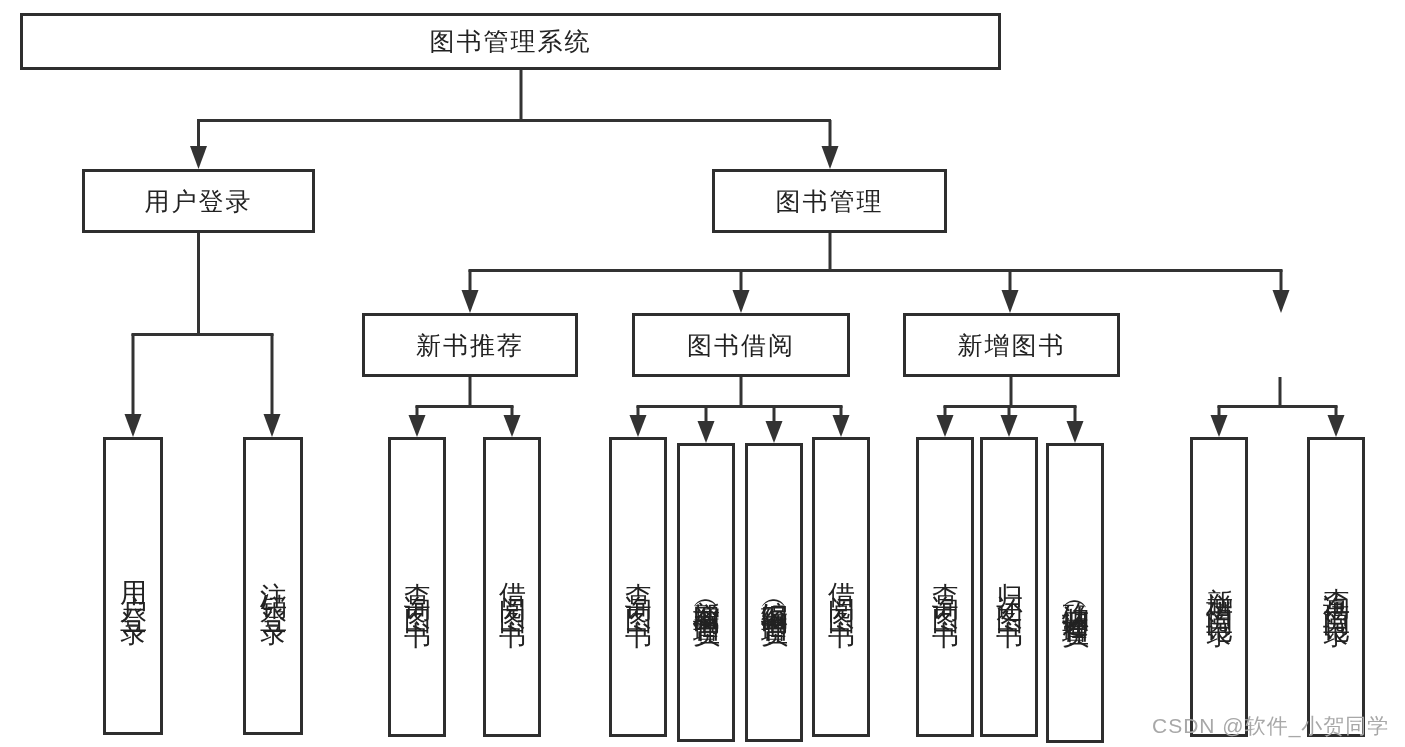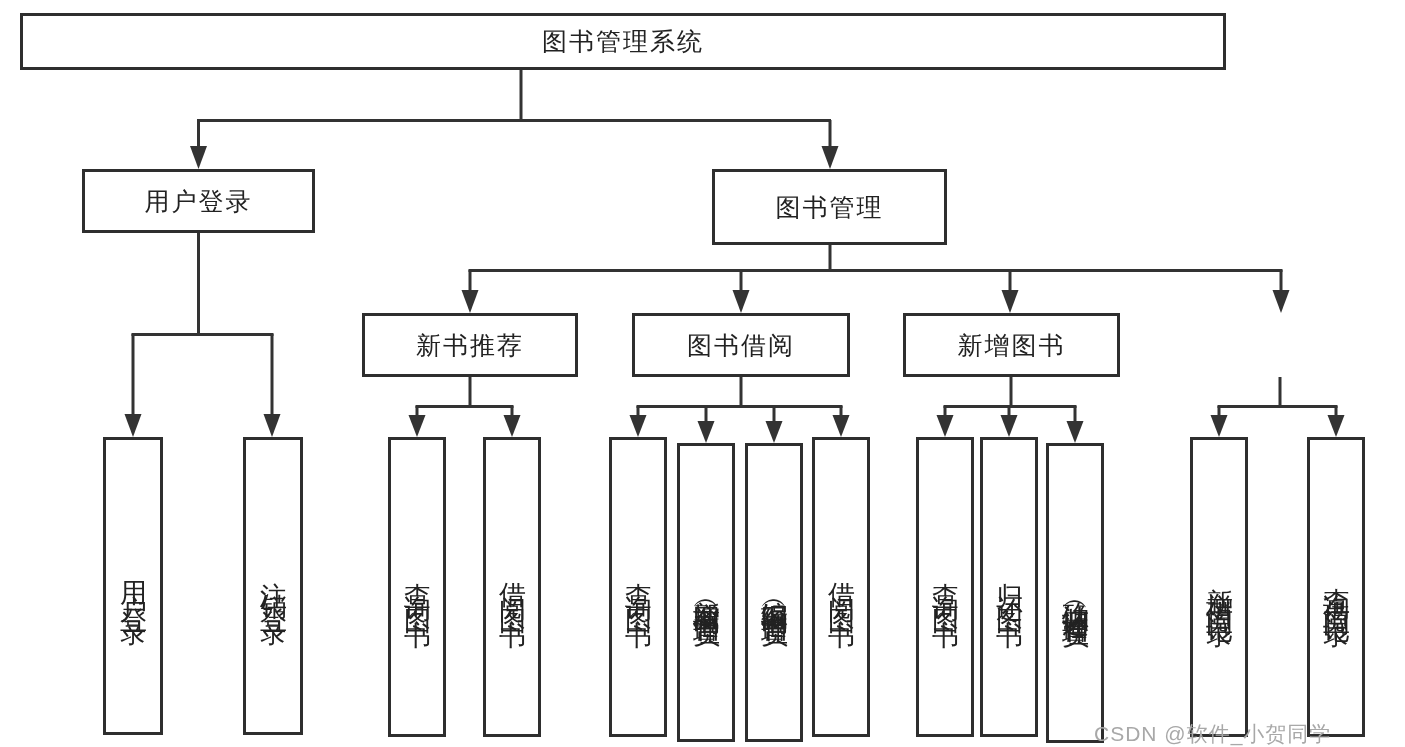--- a/index.html
+++ b/index.html
@@ -14,22 +14,22 @@
   }
   .h-label{font-size:25px;letter-spacing:2px;white-space:nowrap;color:#222;}
   .v-label{
     writing-mode:vertical-rl;text-orientation:mixed;font-size:27px;line-height:1;
     color:#222;white-space:nowrap;
   }
   .sp-wide{letter-spacing:13px;}
   .sp-mid{letter-spacing:7px;}
   .sp-tight{letter-spacing:3px;}
   .watermark{
-    position:absolute;left:1094px;top:712px;z-index:3;font-size:21px;letter-spacing:1px;
-    color:#a8a8a8;white-space:nowrap;margin-top:8px;
+    position:absolute;left:1152px;top:712px;z-index:3;font-size:21px;letter-spacing:1px;
+    color:#a8a8a8;white-space:nowrap;
   }
 </style>
 </head>
 <body>
 
 <div class="canvas">
 
   <svg class="connectors" viewBox="0 0 1405 747" xmlns="http://www.w3.org/2000/svg">
     <g stroke="#333333" stroke-width="3" fill="none">
 
@@ -89,28 +89,28 @@
       <polygon points="765.5,421 782.5,421 774,443"></polygon>
       <polygon points="832.5,415 849.5,415 841,437"></polygon>
       <polygon points="936.5,415 953.5,415 945,437"></polygon>
       <polygon points="1000.5,415 1017.5,415 1009,437"></polygon>
       <polygon points="1066.5,421 1083.5,421 1075,443"></polygon>
       <polygon points="1210.5,415 1227.5,415 1219,437"></polygon>
       <polygon points="1327.5,415 1344.5,415 1336,437"></polygon>
     </g>
   </svg>
 
-  <div class="box" style="left:20px;top:13px;width:1206px;height:57px">
+  <div class="box" style="left:20px;top:13px;width:981px;height:57px">
     <span class="h-label">图书管理系统</span>
   </div>
 
   <div class="box" style="left:82px;top:169px;width:233px;height:64px">
     <span class="h-label">用户登录</span>
   </div>
-  <div class="box" style="left:712px;top:169px;width:235px;height:76px">
+  <div class="box" style="left:712px;top:169px;width:235px;height:64px">
     <span class="h-label">图书管理</span>
   </div>
 
   <div class="box" style="left:362px;top:313px;width:216px;height:64px">
     <span class="h-label">新书推荐</span>
   </div>
   <div class="box" style="left:632px;top:313px;width:218px;height:64px">
     <span class="h-label">图书借阅</span>
   </div>
   <div class="box" style="left:903px;top:313px;width:217px;height:64px">

